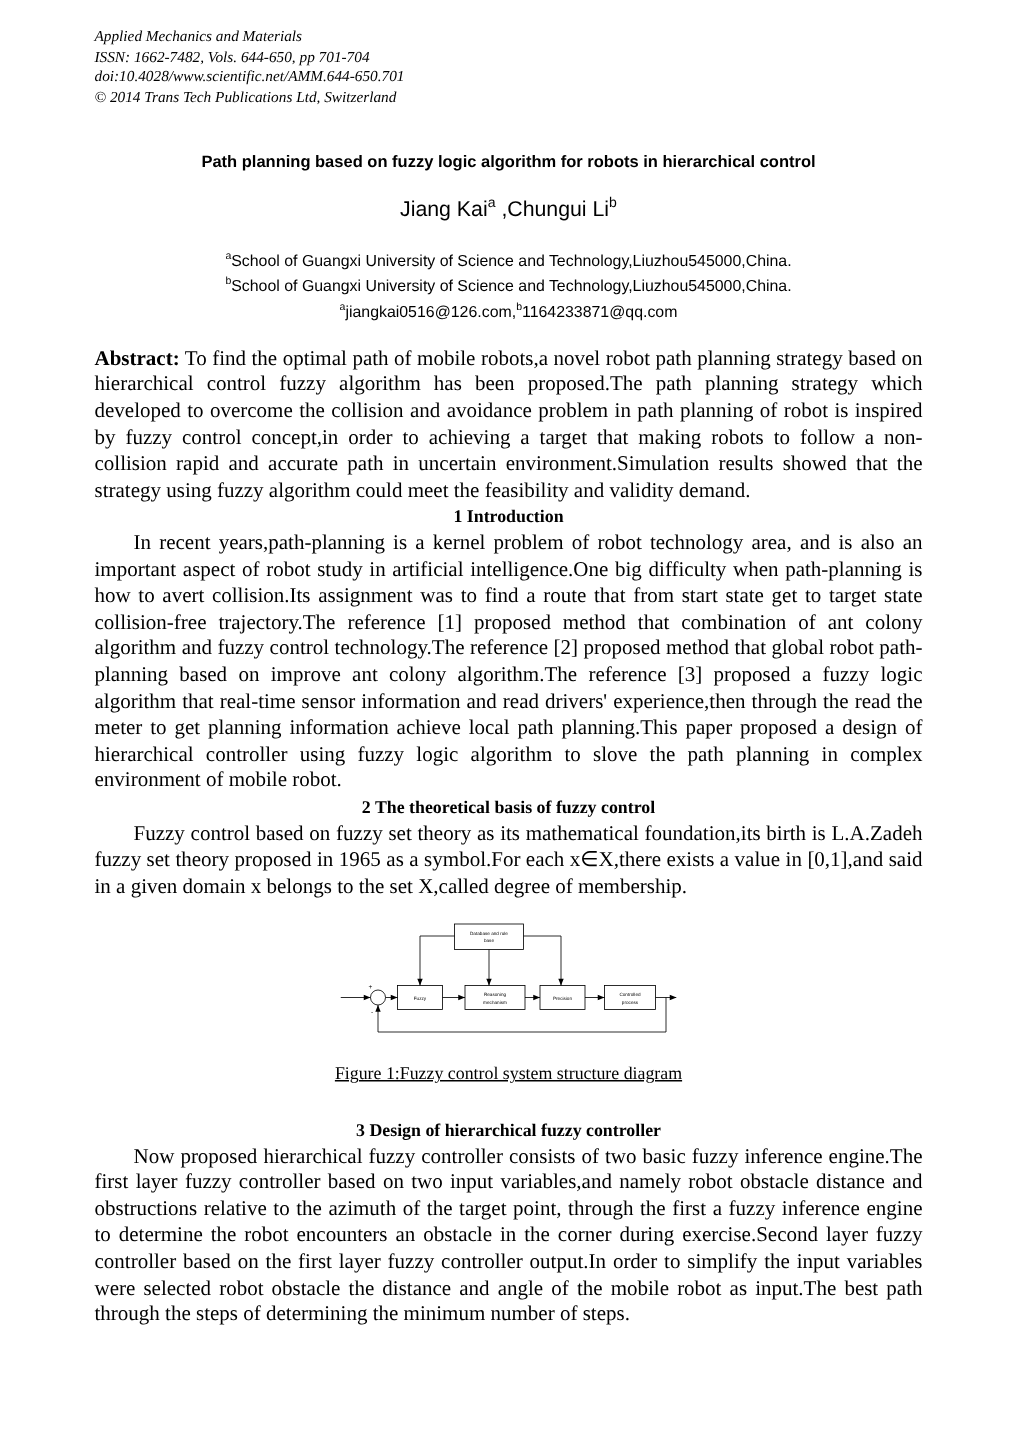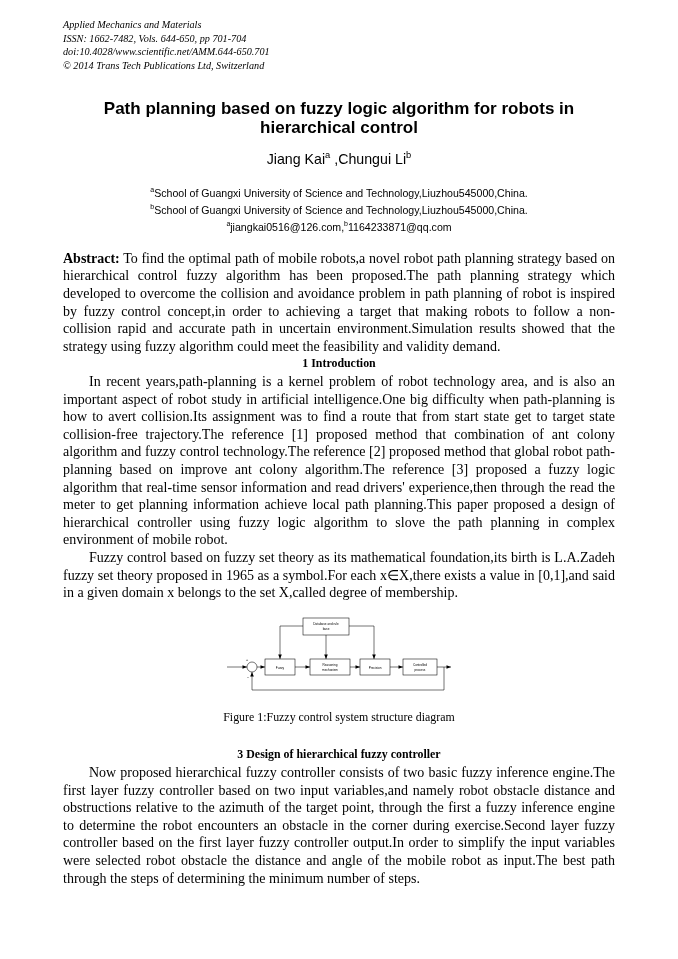--- a/index.html
+++ b/index.html
@@ -36,21 +36,21 @@
   }
   .jheader .left { text-align: left; }
   .jheader .right { text-align: right; white-space: nowrap; }
   .jheader div > div { white-space: nowrap; }
 
   
   .title {
     margin-top: 27px;
     font-family: "Liberation Sans", sans-serif;
     font-weight: bold;
-    font-size: 17px;
+    font-size: 11px;
     line-height: 19px;
     text-align: center;
     color: #000;
   }
   .authors {
     margin-top: 13px;
     font-family: "Liberation Sans", sans-serif;
     font-size: 14.2px;
     line-height: 18px;
     text-align: center;
@@ -108,20 +108,21 @@
     line-height: 17.6px;
     color: #000;
     margin-top: 0;
     text-align: center;
   }
 
   
   .figure-wrap {
     margin-top: 13px;
     text-align: center;
+    text-decoration: underline;
   }
   .figure-svg { display: block; margin: 0 auto; }
   .figcaption {
     margin-top: 12px;
     font-family: "Liberation Serif", serif;
     font-size: 11.9px;
     line-height: 17.6px;
     text-align: center;
     color: #000;
   }
@@ -168,20 +169,21 @@
 
 
     <div class="abstract">
       <span class="lbl">Abstract:</span>
       <span>To find the optimal path of mobile robots,a novel robot path planning strategy based on hierarchical control fuzzy algorithm has been proposed.The path planning strategy which developed to overcome the collision and avoidance problem in path planning of robot is inspired by fuzzy control concept,in order to achieving a target that making robots to follow a non-collision rapid and accurate path in uncertain environment.Simulation results showed that the strategy using fuzzy algorithm could meet the feasibility and validity demand.</span>
     </div>
 
     <div class="section">1 Introduction</div>
     <div class="para">In recent years,path-planning is a kernel problem of robot technology area, and is also an important aspect of robot study in artificial intelligence.One big difficulty when path-planning is how to avert collision.Its assignment was to find a route that from start state get to target state collision-free trajectory.The reference [1] proposed method that combination of ant colony algorithm and fuzzy control technology.The reference [2] proposed method that global robot path-planning based on improve ant colony algorithm.The reference [3] proposed a fuzzy logic algorithm that real-time sensor information and read drivers' experience,then through the read the meter to get planning information achieve local path planning.This paper proposed a design of hierarchical controller using fuzzy logic algorithm to slove the path planning in complex environment of mobile robot.</div>
 
+    <div class="section">2 The theoretical basis of fuzzy control</div>
     <div class="para">Fuzzy control based on fuzzy set theory as its mathematical foundation,its birth is L.A.Zadeh fuzzy set theory proposed in 1965 as a symbol.For each x∈X,there exists a value in [0,1],and said in a given domain x belongs to the set X,called degree of membership.</div>
 
     <div class="figure-wrap">
       <svg class="figure-svg" width="224" height="82" viewBox="0 0 224 82">
         <g stroke="#000" stroke-width="0.55" fill="none">
 
           <rect x="76" y="3" width="46" height="17"></rect>
 
           <rect x="38" y="44" width="30" height="16"></rect>
           <rect x="83" y="44" width="40" height="16"></rect>

